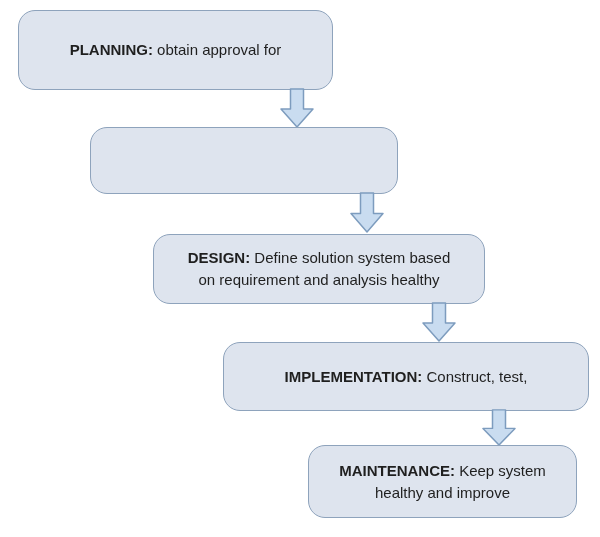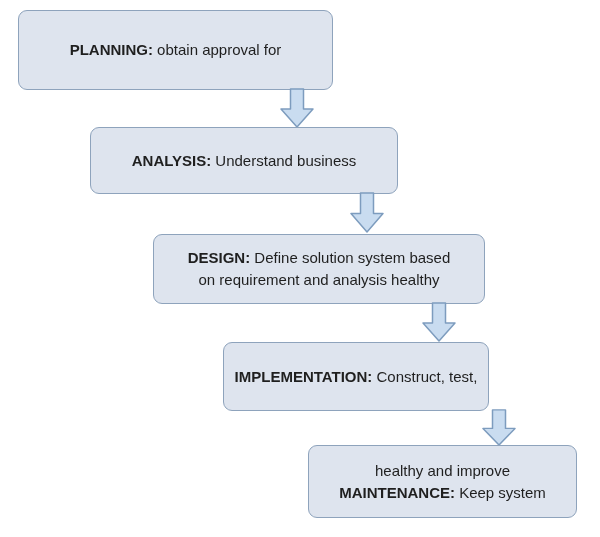--- a/index.html
+++ b/index.html
@@ -13,21 +13,21 @@
     height: 537px;
     background: #ffffff;
     font-family: "Liberation Sans", sans-serif;
     overflow: hidden;
   }
   .step-box {
     position: absolute;
     box-sizing: border-box;
     background: #dee4ee;
     border: 1.5px solid #8ea3bc;
-    border-radius: 9px;
+    border-radius: 17px;
     display: flex;
     flex-direction: column;
     justify-content: center;
     align-items: center;
     color: #1f1f1f;
     font-size: 15px;
     line-height: 22px;
     text-align: center;
     padding: 2px 6px;
   }
@@ -38,42 +38,41 @@
   .step-title {
     font-weight: bold;
   }
   .arrow {
     position: absolute;
   }
   
   .box-planning       { left: 18px;  top: 10px;  width: 315px; height: 80px; }
   .box-analysis       { left: 90px;  top: 127px; width: 308px; height: 67px; }
   .box-design         { left: 153px; top: 234px; width: 332px; height: 70px; }
-  .box-implementation { left: 223px; top: 342px; width: 266px; height: 69px; }
+  .box-implementation { left: 223px; top: 342px; width: 366px; height: 69px; }
   .box-maintenance    { left: 308px; top: 445px; width: 269px; height: 73px; }
   .arrow-1 { left: 279px; top: 88px;  }
   .arrow-2 { left: 349px; top: 192px; }
   .arrow-3 { left: 421px; top: 302px; }
   .arrow-4 { left: 481px; top: 409px; }
 </style>
 </head>
 <body>
 
 <div class="canvas">
 
   <div class="step-box box-planning">
     <span class="step-line"><b class="step-title">PLANNING:</b><span> obtain approval for</span></span>
   </div>
 
   <svg class="arrow arrow-1" width="36" height="40" viewBox="0 0 36 40" preserveAspectRatio="none">
     <polygon points="11.5,1 24.5,1 24.5,21 34,21 18,39 2,21 11.5,21" fill="#c9dcf0" stroke="#7d9cbe" stroke-width="1.5" stroke-linejoin="round"></polygon>
   </svg>
 
   <div class="step-box box-analysis">
-    <span class="step-line"><b class="step-title">ANALYSIS:</b><span> Understand business</span></span>
   </div>
 
   <svg class="arrow arrow-2" width="36" height="41" viewBox="0 0 36 40" preserveAspectRatio="none">
     <polygon points="11.5,1 24.5,1 24.5,21 34,21 18,39 2,21 11.5,21" fill="#c9dcf0" stroke="#7d9cbe" stroke-width="1.5" stroke-linejoin="round"></polygon>
   </svg>
 
   <div class="step-box box-design">
     <span class="step-line"><b class="step-title">DESIGN:</b><span> Define solution system based</span></span>
     <span class="step-line">on requirement and analysis healthy</span>
   </div>
@@ -84,17 +83,17 @@
 
   <div class="step-box box-implementation">
     <span class="step-line"><b class="step-title">IMPLEMENTATION:</b><span> Construct, test,</span></span>
   </div>
 
   <svg class="arrow arrow-4" width="36" height="37" viewBox="0 0 36 40" preserveAspectRatio="none">
     <polygon points="11.5,1 24.5,1 24.5,21 34,21 18,39 2,21 11.5,21" fill="#c9dcf0" stroke="#7d9cbe" stroke-width="1.5" stroke-linejoin="round"></polygon>
   </svg>
 
   <div class="step-box box-maintenance">
+    <span class="step-line"><b class="step-title">MAINTENANCE:</b><span> Keep system</span></span>
     <span class="step-line">healthy and improve</span>
-    <span class="step-line"><b class="step-title">MAINTENANCE:</b><span> Keep system</span></span>
   </div>
 
 </div>
 
 </body></html>

